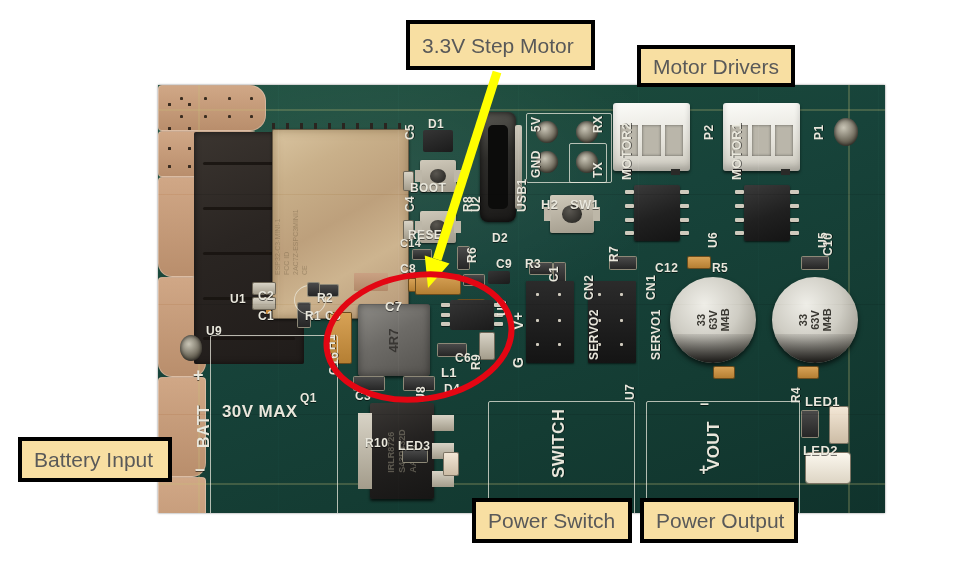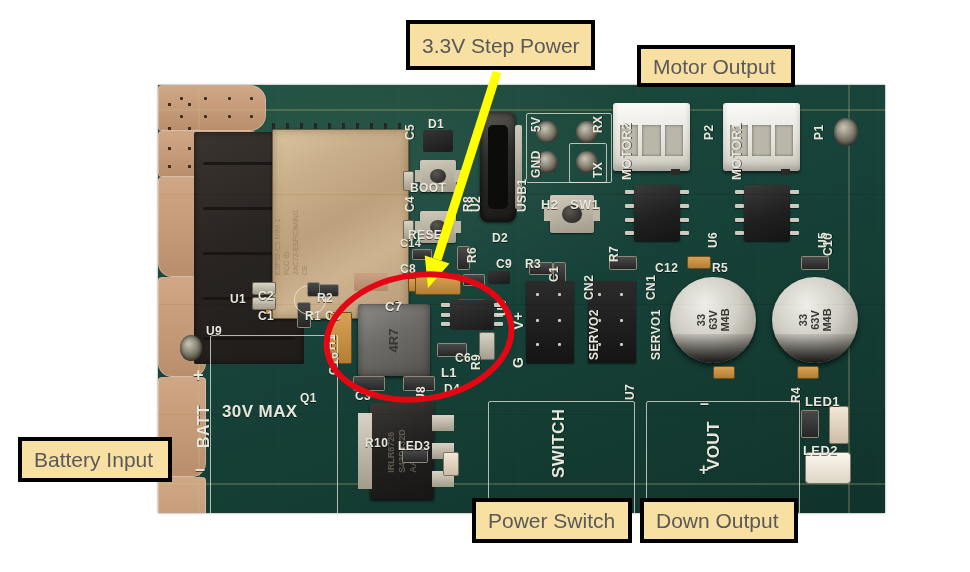--- a/index.html
+++ b/index.html
@@ -481,33 +481,33 @@
 
     <g>
       <line id="arrow-line" x1="497" y1="72" x2="437.12886907871933" y2="259.42267071009604" stroke="#ffff00" stroke-width="9" stroke-linecap="butt"></line>
       <polygon id="arrow-head" points="428,288 424.7453597197609,255.466827442651 449.51237843767774,263.3785139775411" fill="#ffff00"></polygon>
     </g>
 
     <ellipse id="hl-ellipse" cx="419" cy="337" rx="93" ry="62" fill="none" stroke="#e30613" stroke-width="6" transform="rotate(-8 419 337)"></ellipse>
   </svg>
 
   <div class="callout" style="left: 406px; top: 20px; width: 189px; height: 50px; background: rgb(248, 223, 162); border-color: rgb(0, 0, 0); color: rgb(89, 89, 89);">
-    <span>3.3V Step Power</span>
+    <span>3.3V Step Motor</span>
   </div>
 
   <div class="callout" style="left: 637px; top: 45px; width: 158px; height: 42px; background: rgb(248, 223, 162); border-color: rgb(0, 0, 0); color: rgb(89, 89, 89);">
-    <span>Motor Output</span>
+    <span>Motor Drivers</span>
   </div>
 
 
   <div class="callout" style="left: 18px; top: 437px; width: 154px; height: 45px; background: rgb(248, 223, 162); border-color: rgb(0, 0, 0); color: rgb(89, 89, 89);">
     <span>Battery Input</span>
   </div>
 
   <div class="callout" style="left: 472px; top: 498px; width: 160px; height: 45px; background: rgb(248, 223, 162); border-color: rgb(0, 0, 0); color: rgb(89, 89, 89);">
     <span>Power Switch</span>
   </div>
 
   <div class="callout" style="left: 640px; top: 498px; width: 158px; height: 45px; background: rgb(248, 223, 162); border-color: rgb(0, 0, 0); color: rgb(89, 89, 89);">
-    <span>Down Output</span>
+    <span>Power Output</span>
   </div>
 
 </div>
 
 </body></html>

